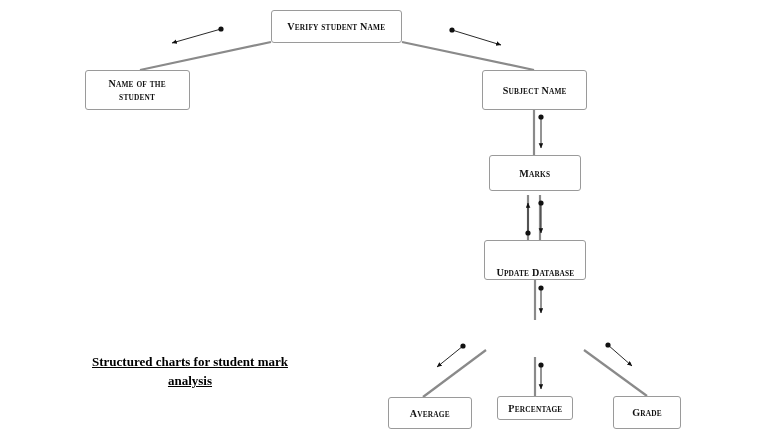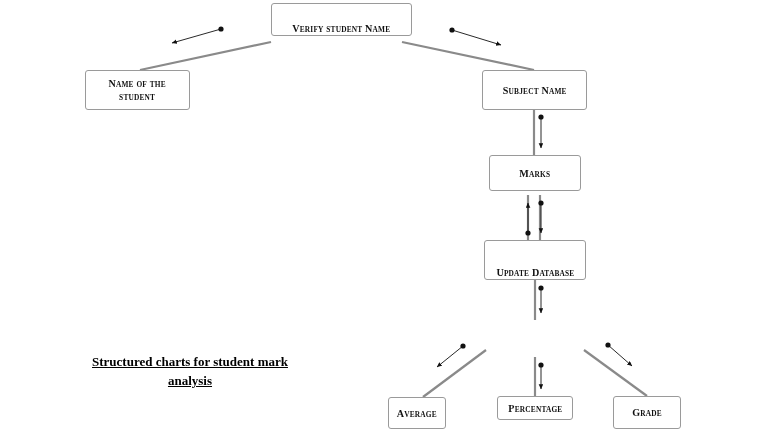--- a/index.html
+++ b/index.html
@@ -104,21 +104,21 @@
       <circle cx="541" cy="117" r="2.6"></circle>
       <circle cx="528" cy="233" r="2.6"></circle>
       <circle cx="541" cy="203" r="2.6"></circle>
       <circle cx="541" cy="288" r="2.6"></circle>
       <circle cx="463" cy="346" r="2.6"></circle>
       <circle cx="541" cy="365" r="2.6"></circle>
       <circle cx="608" cy="345" r="2.6"></circle>
     </g>
   </svg>
 
-  <div class="node" style="left:271px; top:3px; width:141px; height:33px;align-items:flex-end;">
+  <div class="node" style="left:271px; top:10px; width:131px; height:33px;">
     <span class="node-label">Verify student Name</span>
   </div>
 
   <div class="node" style="left:85px; top:70px; width:105px; height:40px;">
     <span class="node-label">Name of the
 student</span>
   </div>
 
   <div class="node" style="left:482px; top:70px; width:105px; height:40px;">
     <span class="node-label">Subject Name</span>
@@ -126,21 +126,21 @@
 
   <div class="node" style="left:489px; top:155px; width:92px; height:36px;">
     <span class="node-label">Marks</span>
   </div>
 
   <div class="node" style="left:484px; top:240px; width:102px; height:40px;align-items:flex-end;">
     <span class="node-label">Update Database</span>
   </div>
 
 
-  <div class="node" style="left:388px; top:397px; width:58px; height:32px;">
+  <div class="node" style="left:388px; top:397px; width:84px; height:32px;">
     <span class="node-label">Average</span>
   </div>
 
   <div class="node" style="left:497px; top:396px; width:76px; height:24px;">
     <span class="node-label">Percentage</span>
   </div>
 
   <div class="node" style="left:613px; top:396px; width:68px; height:33px;">
     <span class="node-label">Grade</span>
   </div>

